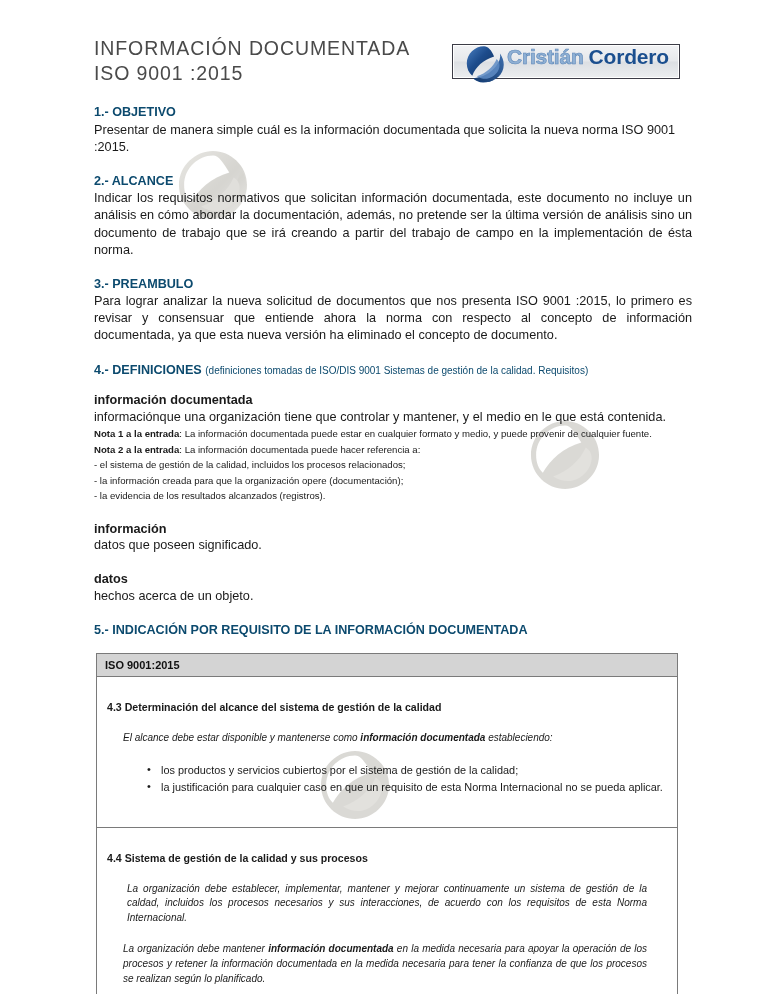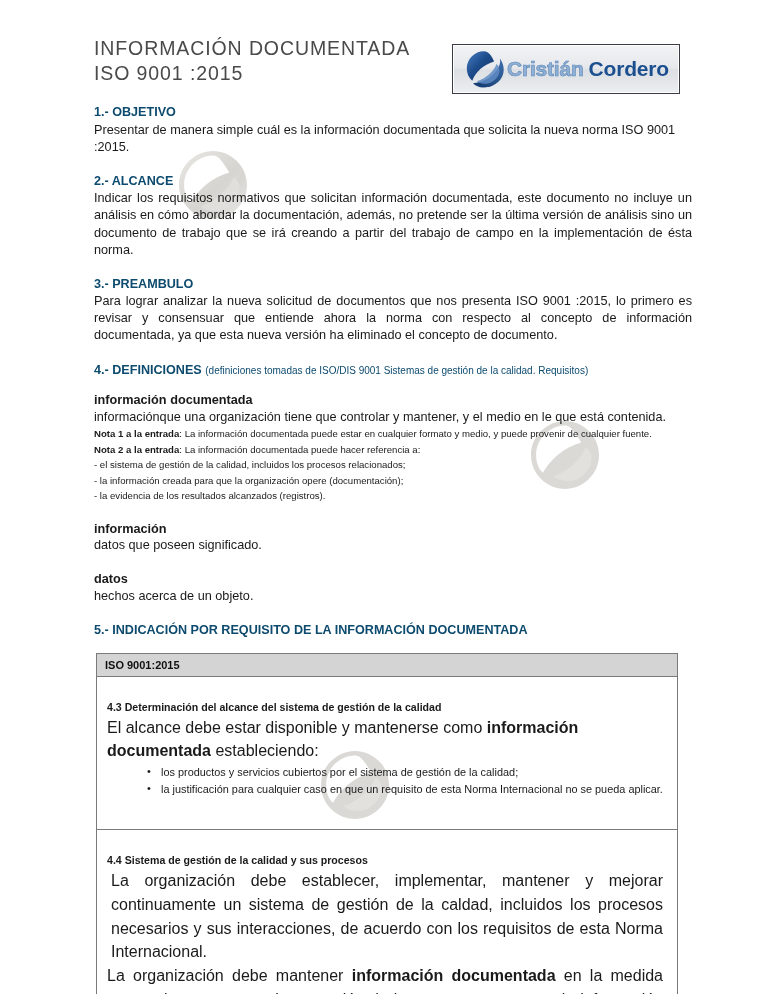--- a/index.html
+++ b/index.html
@@ -47,25 +47,25 @@
     font-weight: 400;
     font-family: "Liberation Sans", sans-serif;
     margin: 0;
     white-space: pre-line;
   }
   .logo-box {
     position: absolute;
     left: 444px;
     top: 36px;
     width: 228px;
-    height: 50px;
+    height: 35px;
     border: 1px solid #3c3c46;
     background: linear-gradient(180deg, #f2f3f5 0%, #e6e8eb 48%, #dcdfe3 52%, #eceef0 100%);
     display: flex;
-    align-items: center;
+    align-items: flex-start;
     padding-left: 10px;
     box-shadow: 0 0 0 1px #ffffff inset;
   }
   .logo-mark { width: 42px; height: 38px; flex: 0 0 auto; margin-right: 2px; }
   .logo-text {
     font-size: 21px;
     font-weight: 700;
     letter-spacing: -0.2px;
     white-space: nowrap;
     font-family: "Liberation Sans", sans-serif;
@@ -145,24 +145,25 @@
     position: relative;
   }
   .req-cell.divider { border-top: 1px solid #7a7a7a; }
   .req-title {
     font-size: 10.6px;
     font-weight: 700;
     margin: 0 0 1px 0;
     line-height: 1.4;
   }
   .req-p {
-    font-size: 16px;
+    font-size: 10px;
     line-height: 1.48;
-    margin: 0;
+    margin: 16px;
     text-align: justify;
+    font-style: italic;
   }
   .req-p.nj { text-align: left; }
   .req-p b { font-weight: 700; }
   ul.req-list {
     margin: 0;
     padding: 0 0 0 40px;
     list-style: none;
   }
   ul.req-list li {
     font-size: 10.9px;

